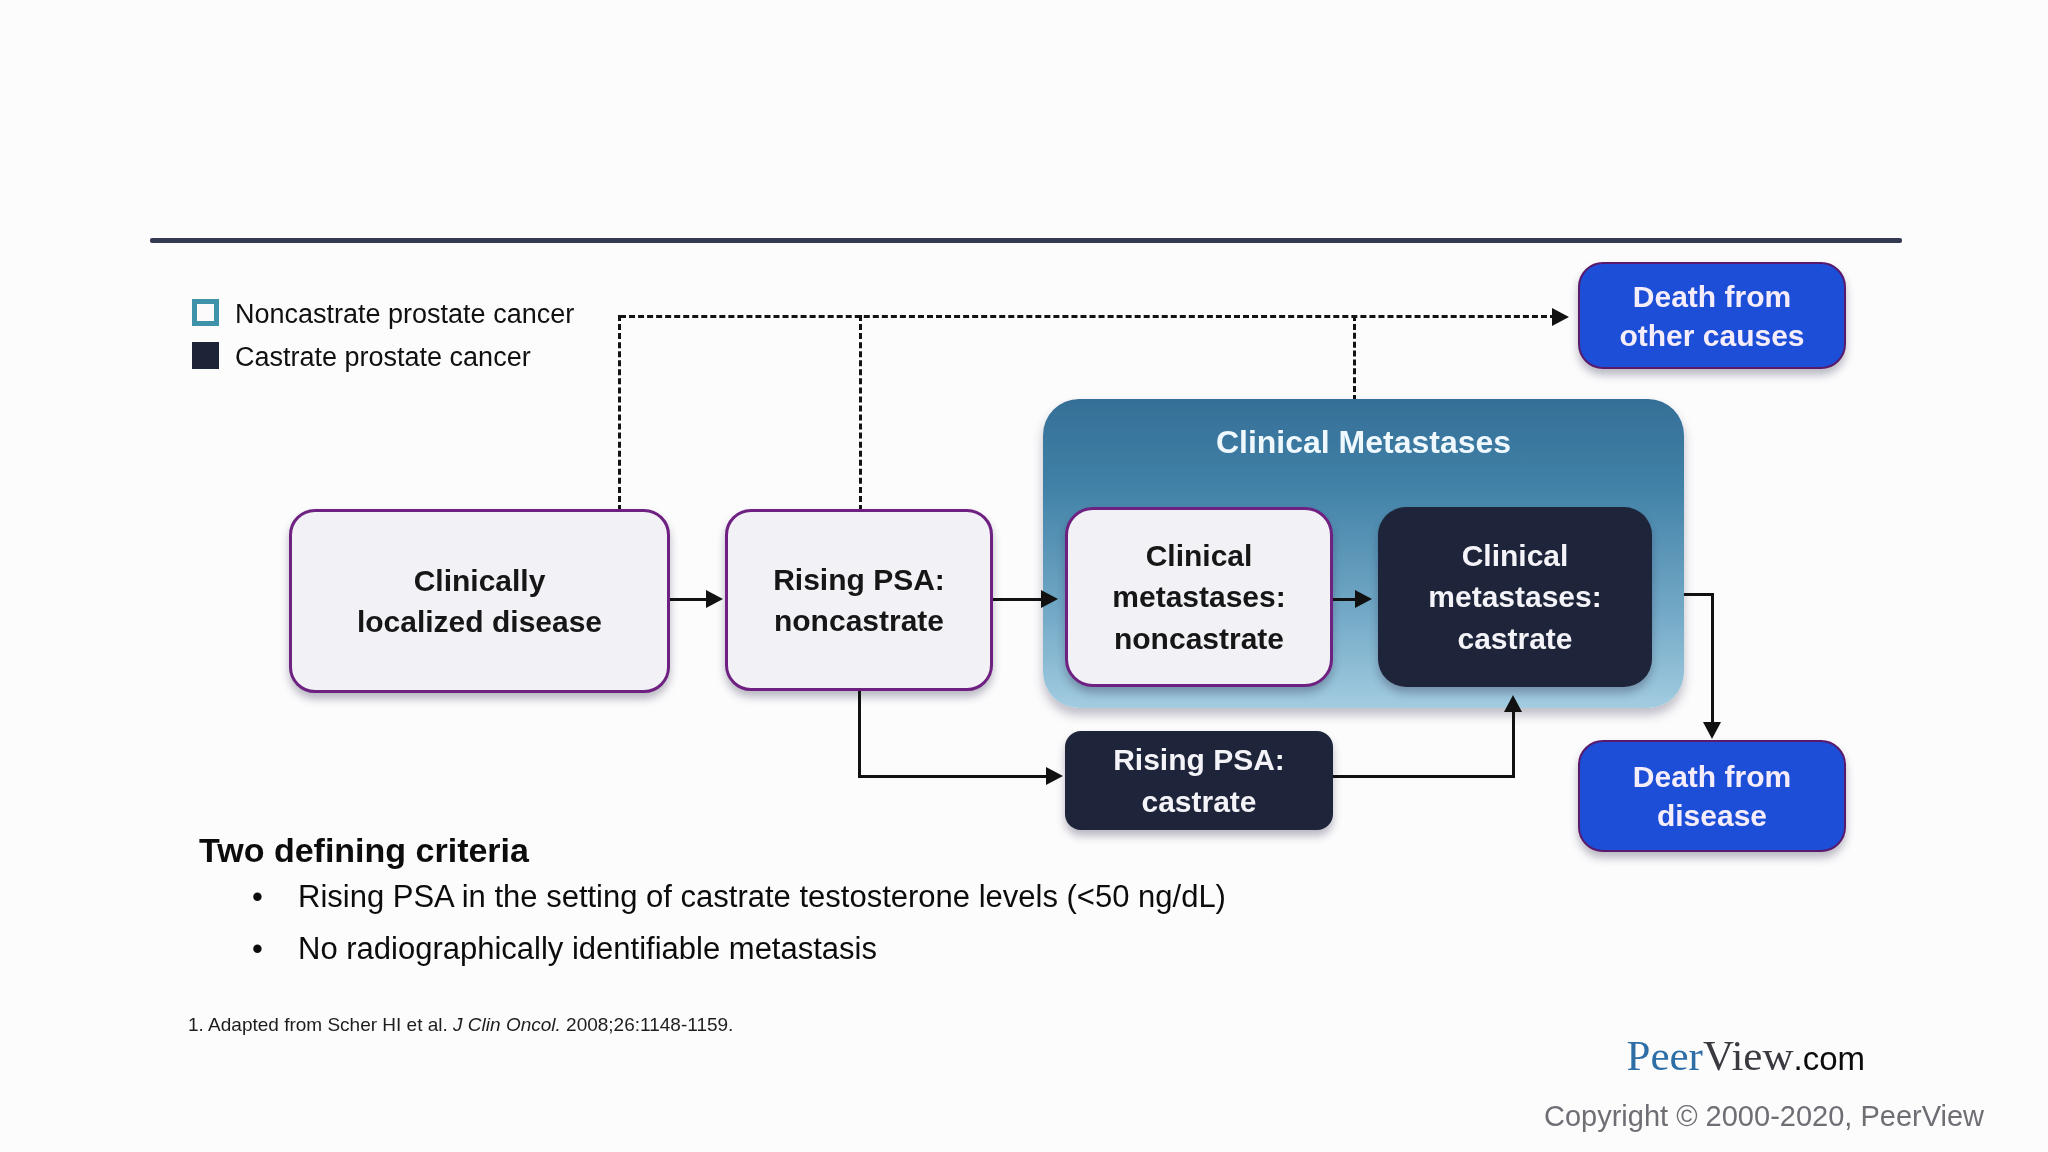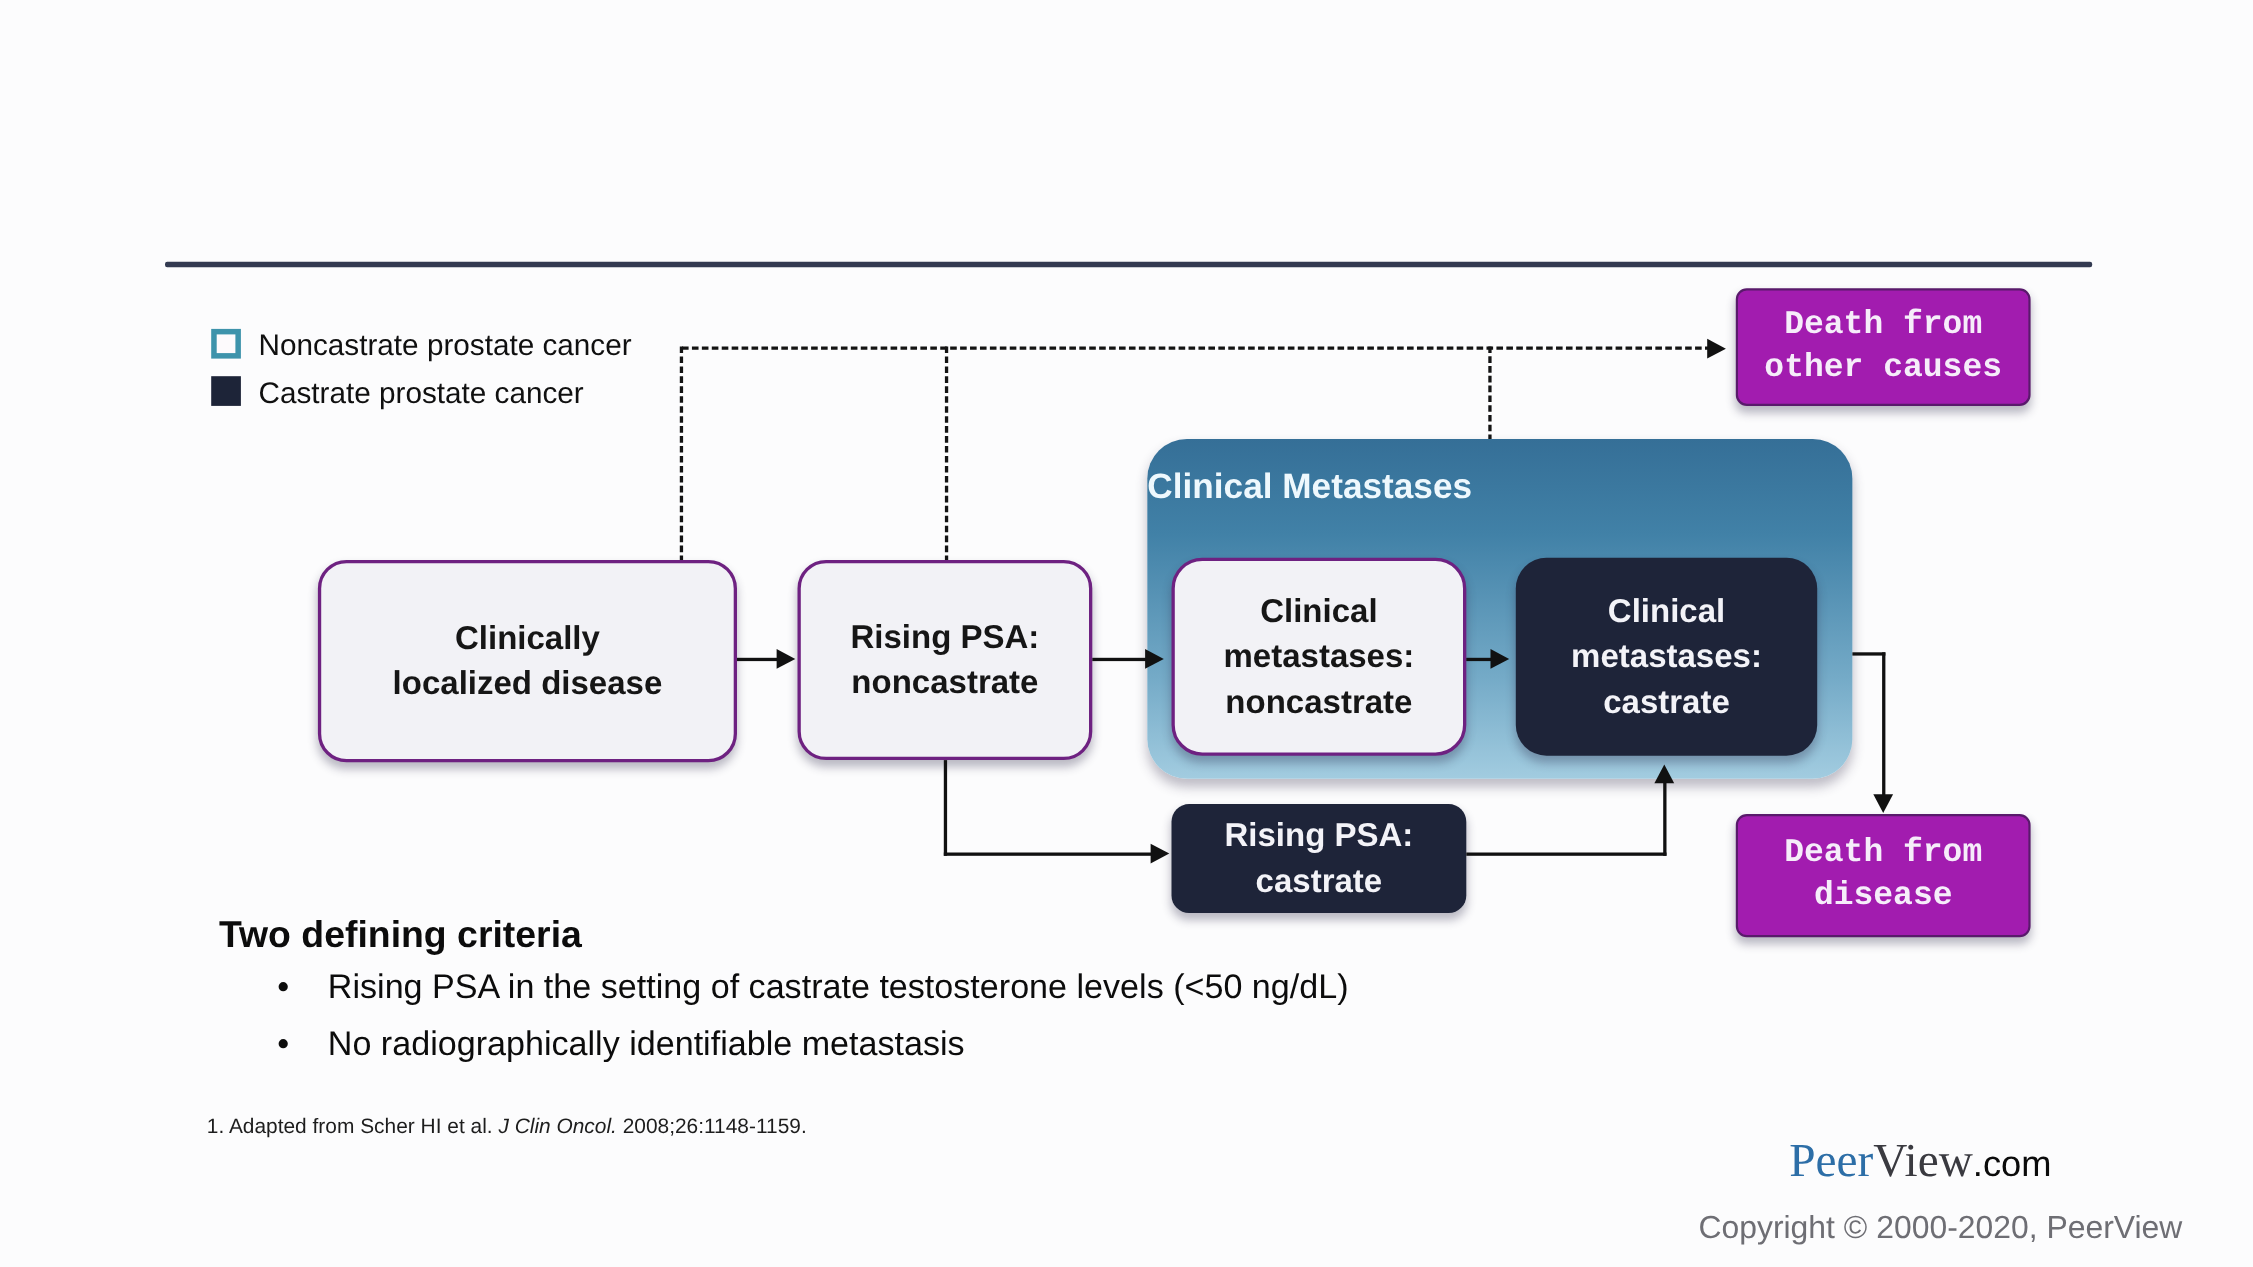--- a/index.html
+++ b/index.html
@@ -15,25 +15,25 @@
   .legend{position:absolute;left:192px;top:299px;}
   .legend-row{display:flex;align-items:flex-start;margin-bottom:12px;font-size:27px;color:#101010;}
   .swatch{margin-right:16px;flex:0 0 auto;}
   .swatch.nc{width:17px;height:17px;border:5px solid #3e93ab;background:#fdfafc;}
   .swatch.c{width:27px;height:27px;background:#1d2438;}
 
   
   .box{position:absolute;display:flex;flex-direction:column;align-items:center;justify-content:center;text-align:center;font-weight:bold;box-sizing:border-box;}
   .light{background:#f2f2f6;border:3px solid #6e2181;border-radius:26px;color:#161616;font-size:30px;line-height:1.38;box-shadow:0 6px 9px rgba(45,40,70,.32);}
   .dark{background:#1e2439;border-radius:26px;color:#f3f3f8;font-size:30px;line-height:1.38;box-shadow:0 6px 9px rgba(45,40,70,.32);}
-  .purple{background:#a21caf;border:2px solid #591a6b;border-radius:10px;color:#f6edfa;font-size:30px;line-height:1.3;box-shadow:0 6px 9px rgba(45,40,70,.32);font-family:Liberation Mono, monospace;}
+  .purple{background:#1d4ed8;border:2px solid #591a6b;border-radius:25px;color:#f6edfa;font-size:30px;line-height:1.3;box-shadow:0 6px 9px rgba(45,40,70,.32);}
   .metastases-container{position:absolute;left:1043px;top:399px;width:641px;height:309px;border-radius:36px;
     background:linear-gradient(180deg,#356f97 0%,#4181a7 28%,#74aac7 70%,#a2cce0 100%);
     box-shadow:0 7px 11px rgba(45,40,70,.30);}
-  .metastases-title{margin-top:25px;text-align:left;color:#eef8fd;font-size:32px;font-weight:bold;}
+  .metastases-title{margin-top:25px;text-align:center;color:#eef8fd;font-size:32px;font-weight:bold;}
 
   
   .hline,.vline{position:absolute;background:#111;}
   .hline{height:3px;}
   .vline{width:3px;}
   .dash-h{position:absolute;height:0;border-top:3px dashed #131313;}
   .dash-v{position:absolute;width:0;border-left:3px dashed #131313;}
   .arr{position:absolute;width:0;height:0;}
   .arr.right{border-top:9px solid transparent;border-bottom:9px solid transparent;border-left:17px solid #111;}
   .arr.up{border-left:9px solid transparent;border-right:9px solid transparent;border-bottom:17px solid #111;}

